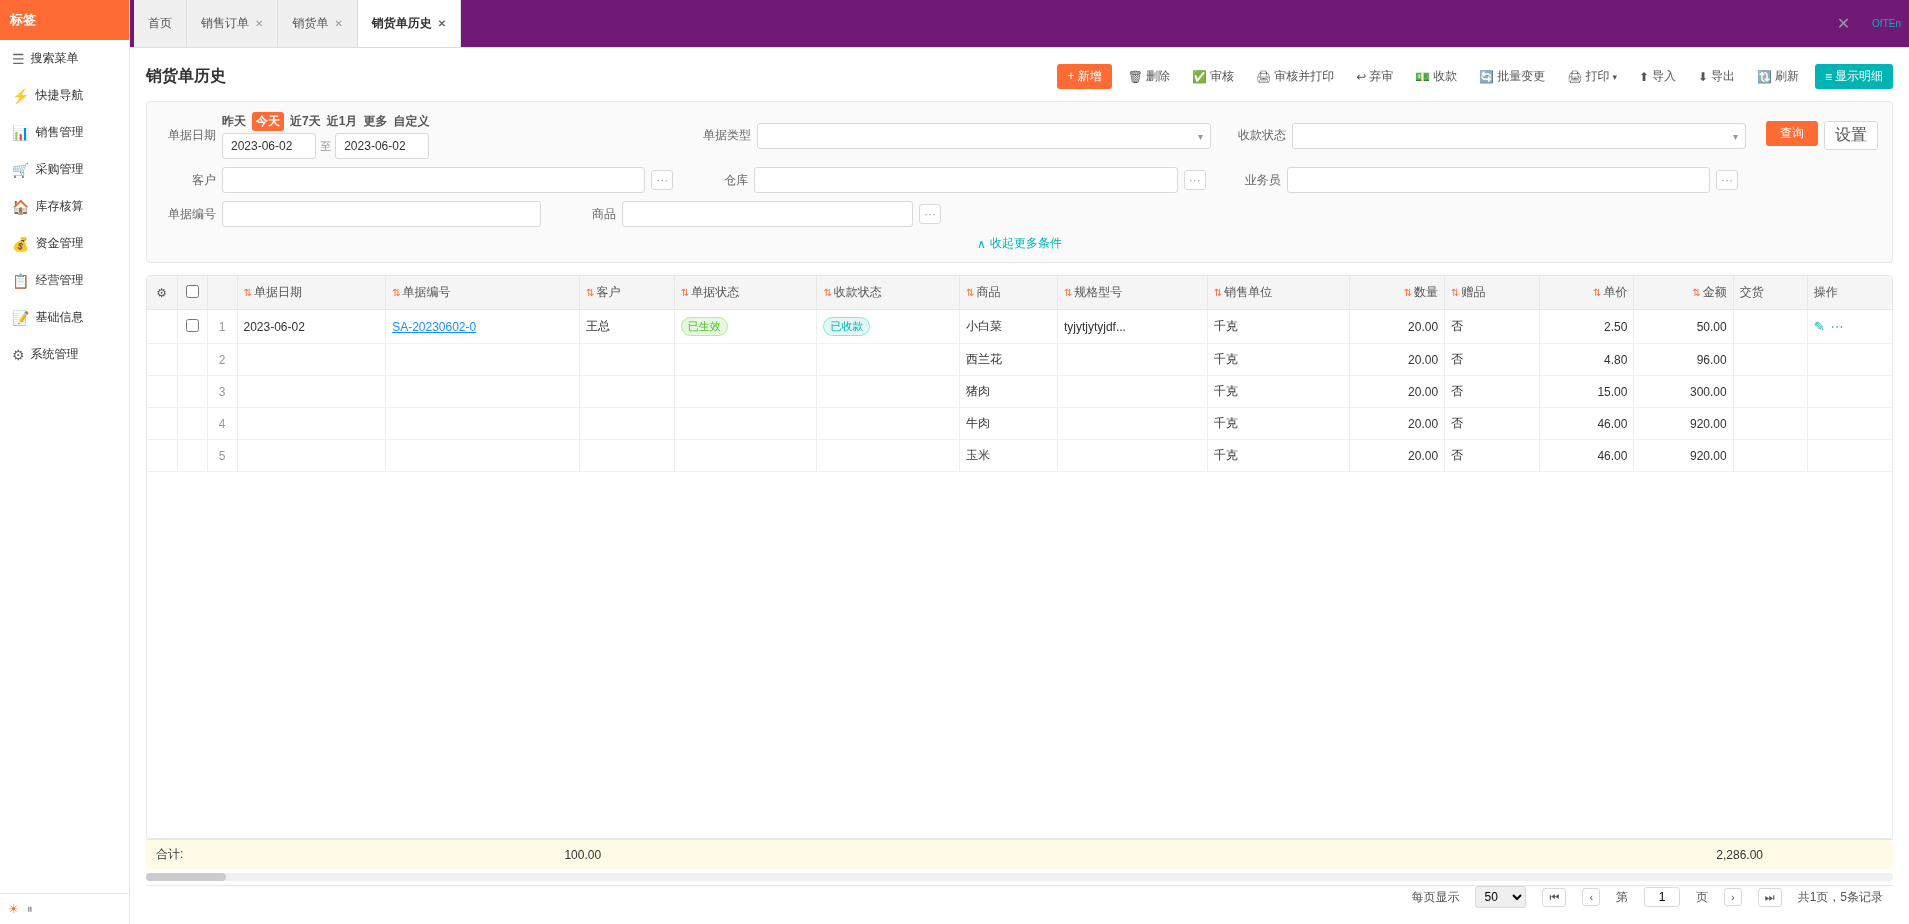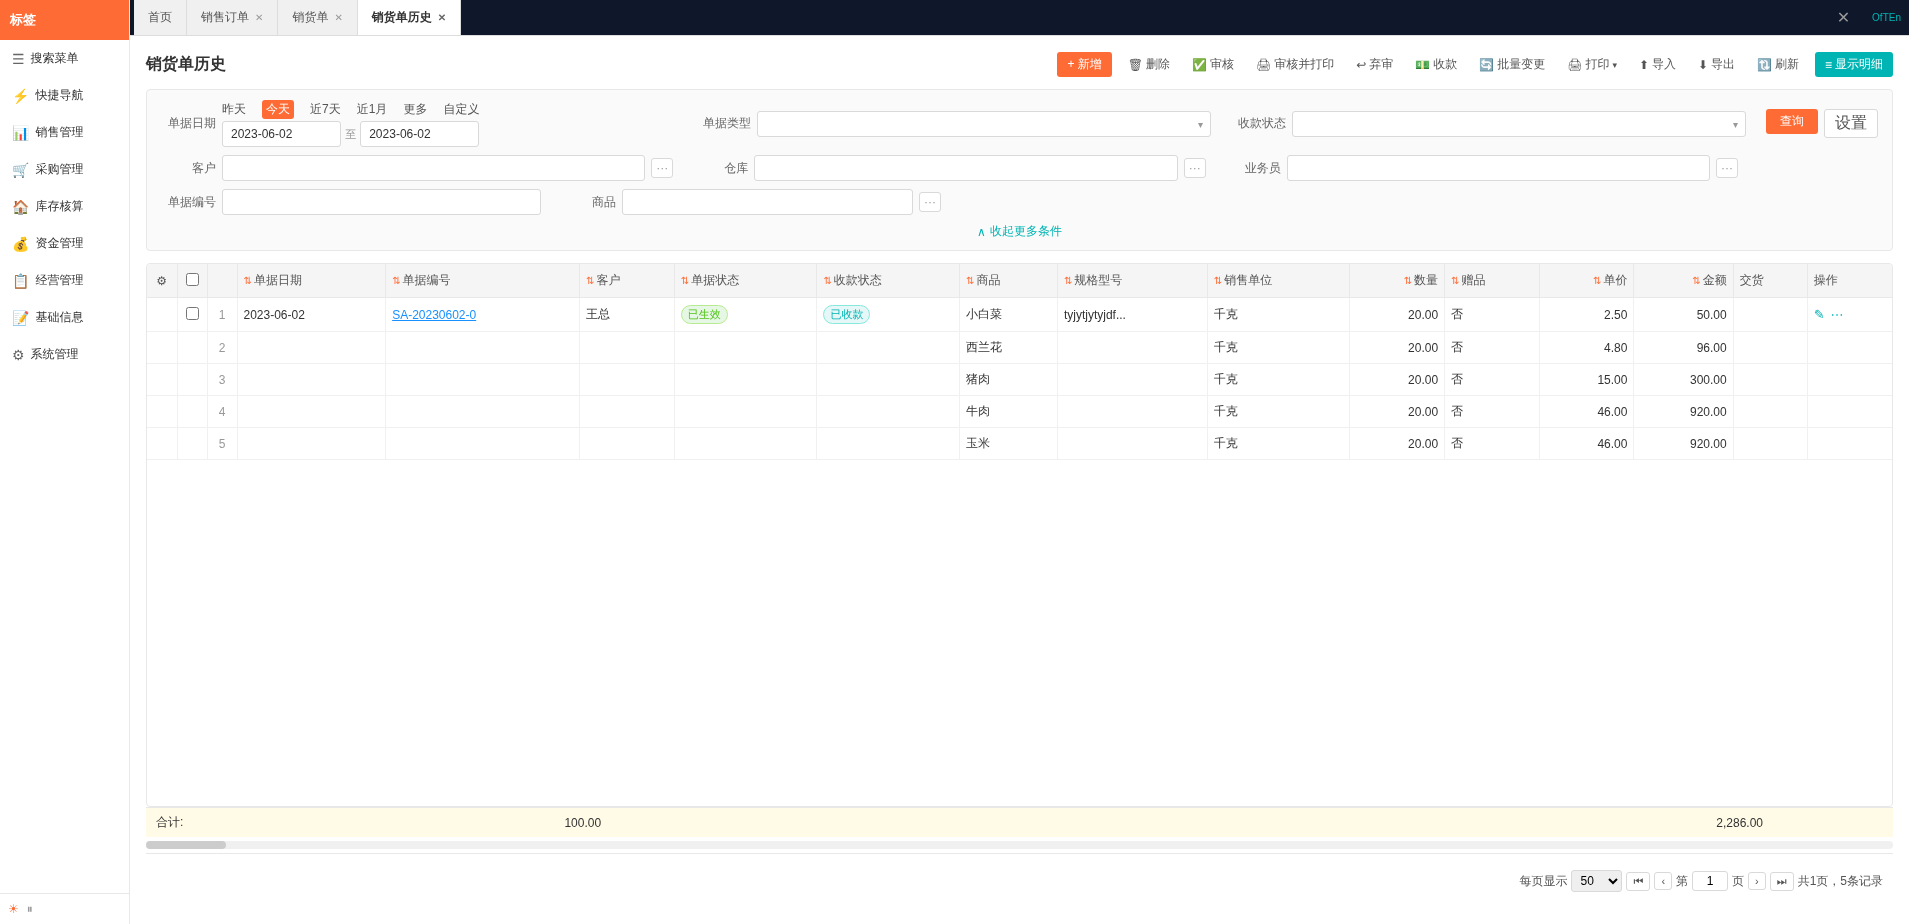--- a/index.html
+++ b/index.html
@@ -49,23 +49,23 @@
       flex: 1;
       display: flex;
       flex-direction: column;
       overflow: hidden;
     }
 
     
     .tab-bar {
       display: flex;
       align-items: center;
-      background: #0f172a;
+      background: #701a75;
       border-bottom: 1px solid #ddd;
-      height: 36px;
+      height: 48px;
       padding-left: 4px;
       flex-shrink: 0;
     }
     .tab {
       display: flex;
       align-items: center;
       padding: 0 14px;
       height: 100%;
       cursor: pointer;
       font-size: 12px;
@@ -193,22 +193,23 @@
       position: absolute;
       right: 8px;
       top: 50%;
       transform: translateY(-50%);
       color: #999;
       pointer-events: none;
       font-size: 10px;
     }
     .date-quick-btns {
       display: flex;
-      gap: 16px;
-      align-items: center;
+      gap: 6px;
+      align-items: center;
+      font-weight: bold;
     }
     .date-quick-btn {
       cursor: pointer;
       color: #555;
       font-size: 12px;
     }
     .date-quick-btn.active {
       background: #ff6b35;
       color: #fff;
       border-radius: 3px;
@@ -301,22 +302,22 @@
     }
     .footer-label { min-width: 100px; }
     .footer-total-qty { flex: 1; text-align: center; }
     .footer-total-amt { min-width: 200px; text-align: right; }
 
     
     .pagination {
       display: flex;
       align-items: center;
       justify-content: flex-end;
-      padding: 16px 10px;
-      gap: 4px;
+      padding: 0 10px;
+      gap: 16px;
       font-size: 12px;
       color: #555;
       flex-shrink: 0;
       border-top: 1px solid #e8e8e8;
     }
     .page-size-select {
       border: 1px solid #d9d9d9;
       border-radius: 3px;
       padding: 2px 4px;
       font-size: 12px;

